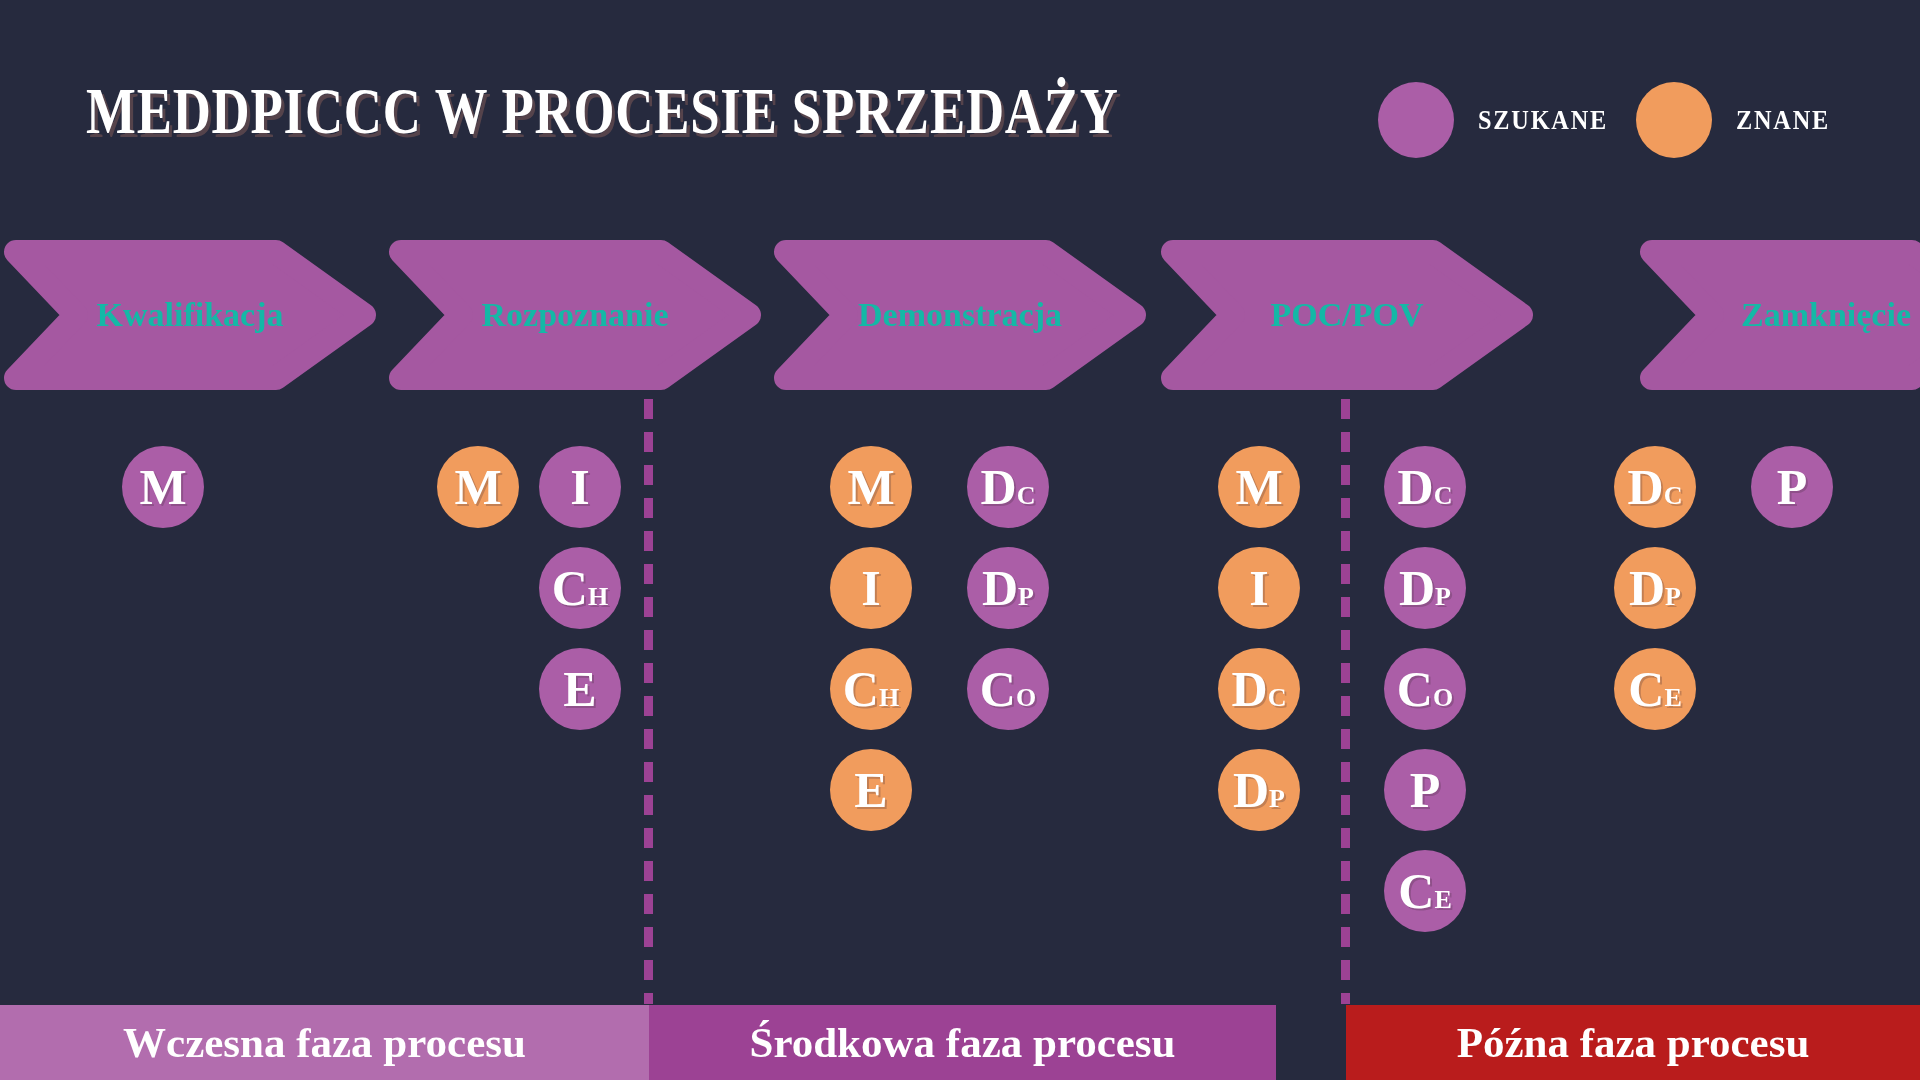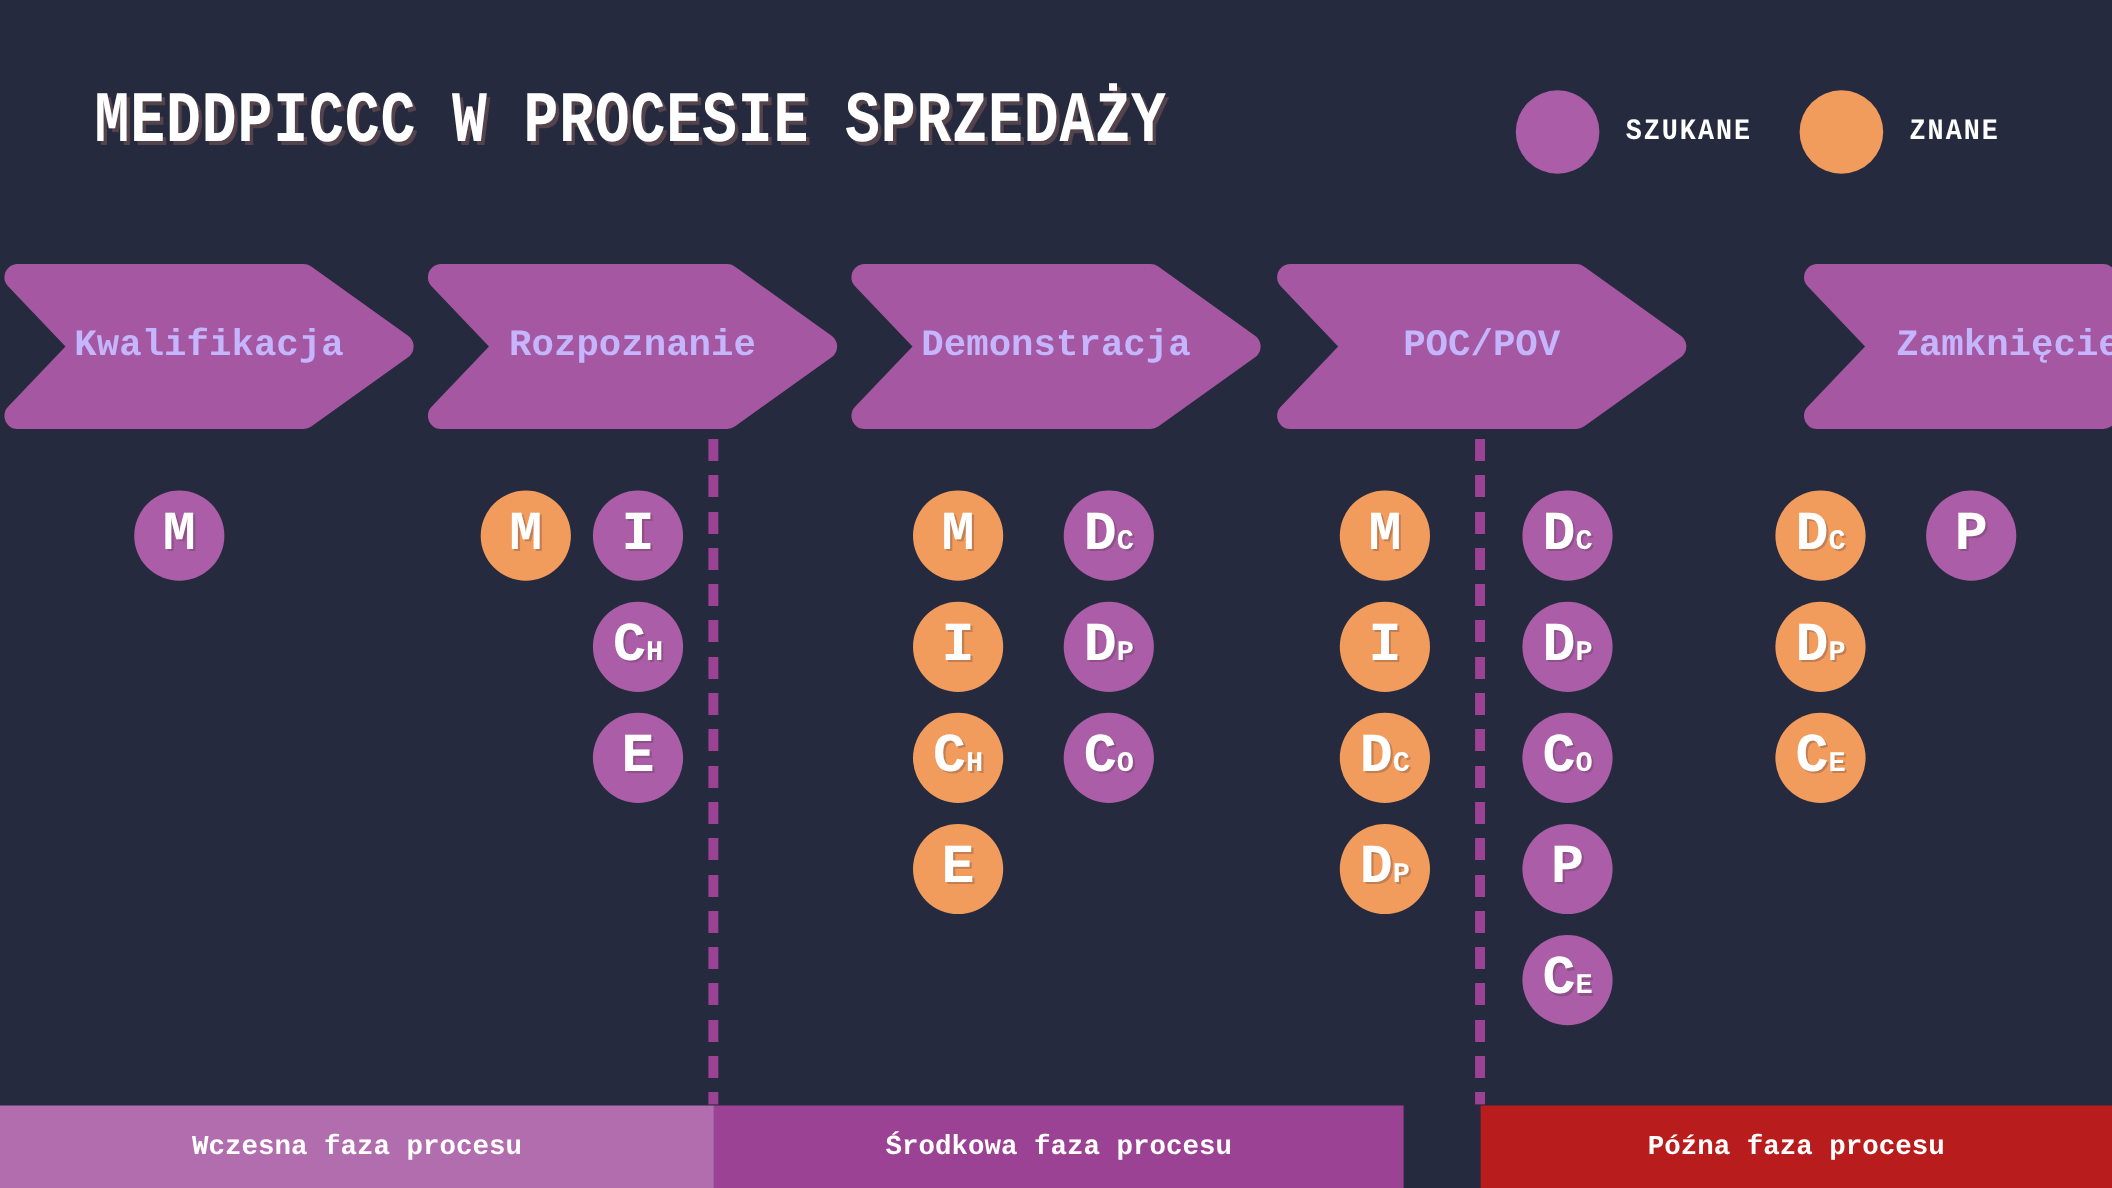--- a/index.html
+++ b/index.html
@@ -1,60 +1,60 @@
 <!DOCTYPE html>
 <html style="--bg: #262a3e; --purple: #ab5ea7; --orange: #f19c5d; --dash: #9c4294; --shadow: #55434b;"><head>
 <meta charset="utf-8">
 <style>
   html,body{margin:0;padding:0;background:#262a3e;}
   .canvas{
     position:relative;width:1920px;height:1080px;overflow:hidden;
     background:var(--bg,#262a3e);
-    font-family:Liberation Mono, monospace;
+    font-family:Liberation Serif, serif;
   }
   .title{
     position:absolute;left:86px;top:76px;margin:0;
     font-size:66px;font-weight:bold;color:#fff;line-height:1.05;
     letter-spacing:1px;white-space:nowrap;
     transform:scaleX(.80);transform-origin:left center;
     text-shadow:4px 4px 0 var(--shadow,#55434b);
   }
   .legend-item{position:absolute;display:flex;align-items:center;}
   .swatch{width:76px;height:76px;border-radius:50%;flex:0 0 auto;}
   .legend-label{
     color:#fff;font-weight:bold;font-size:27px;letter-spacing:2px;
     margin-left:24px;white-space:nowrap;
     transform:scaleX(.9);transform-origin:left center;
   }
   .arrow{position:absolute;top:240px;width:372px;height:150px;}
   .arrow svg{position:absolute;left:0;top:0;overflow:visible;}
   .stage-label{
     position:absolute;left:0;top:0;width:100%;height:100%;
     display:flex;align-items:center;justify-content:center;
-    color:#c4b5fd;font-size:34px;font-weight:bold;white-space:nowrap;
+    color:#14b8a6;font-size:34px;font-weight:bold;white-space:nowrap;
   }
   .circle{
     position:absolute;width:82px;height:82px;border-radius:50%;
     display:flex;align-items:center;justify-content:center;
     color:#fff;font-weight:bold;
     text-shadow:2px 2px 0 rgba(60,40,50,.25);
   }
   .circle .letters{font-size:50px;line-height:1;}
   .circle .sub{font-size:26px;}
   .szukane{background:var(--purple,#ab5ea7);}
   .znane{background:var(--orange,#f19c5d);}
   .dash{
     position:absolute;width:9px;
     background-image:repeating-linear-gradient(180deg,var(--dash,#9c4294) 0 20px,transparent 20px 33px);
   }
   .phase{
     position:absolute;top:1005px;height:75px;
     display:flex;align-items:center;justify-content:center;
   }
-  .phase-label{color:#fff;font-size:25px;font-weight:bold;white-space:nowrap;}
+  .phase-label{color:#fff;font-size:43px;font-weight:bold;white-space:nowrap;}
 </style>
 </head>
 <body>
 
 <div class="canvas">
   <h1 class="title">MEDDPICCC W PROCESIE SPRZEDAŻY</h1>
   <div id="legend">
       <div class="legend-item" style="left: 1378px; top: 82px;">
         <span class="swatch" style="background: rgb(171, 94, 167);"></span>
         <span class="legend-label">SZUKANE</span>

